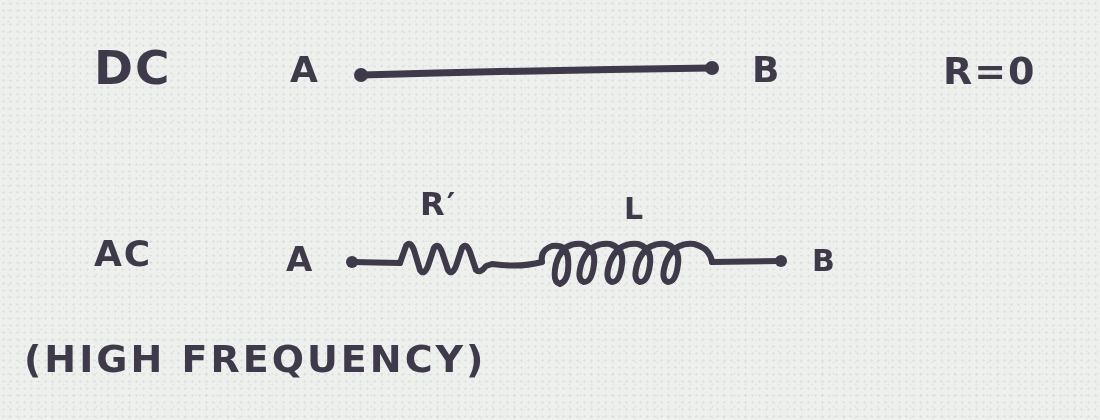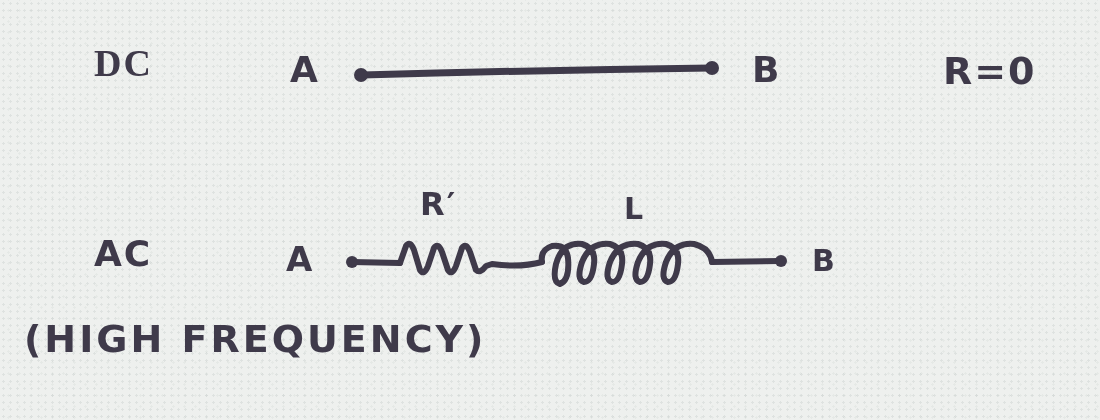--- a/index.html
+++ b/index.html
@@ -20,31 +20,31 @@
     font-weight: bold;
     letter-spacing: 2px;
     line-height: 1;
     white-space: nowrap;
   }
   svg.circuit { position: absolute; left: 0; top: 0; }
 </style>
 </head>
 <body>
 
-<div class="lbl" style="left:94px; top:44px; font-size:38px;font-family:Liberation Serif, serif;">DC</div>
+<div class="lbl" style="left:94px; top:44px; font-size:47px;">DC</div>
 <div class="lbl" style="left:290px; top:52px; font-size:36px;">A</div>
 <div class="lbl" style="left:752px; top:52px; font-size:36px;">B</div>
 <div class="lbl" style="left:943px; top:52px; font-size:38px;text-align:right;">R=0</div>
 
 <div class="lbl" style="left:94px; top:236px; font-size:36px;">AC</div>
 <div class="lbl" style="left:286px; top:242px; font-size:34px;">A</div>
 <div class="lbl" style="left:812px; top:246px; font-size:30px;">B</div>
 <div class="lbl" style="left:420px; top:188px; font-size:32px;">R′</div>
 <div class="lbl" style="left:624px; top:194px; font-size:30px;">L</div>
-<div class="lbl" style="left:24px; top:320px; font-size:38px; letter-spacing:3px;">(HIGH FREQUENCY)</div>
+<div class="lbl" style="left:24px; top:340px; font-size:38px; letter-spacing:3px;">(HIGH FREQUENCY)</div>
 
 <svg class="circuit" width="1100" height="420" viewBox="0 0 1100 420">
   <g stroke="#3f3a4a" fill="none" stroke-linecap="round" stroke-linejoin="round">
 
     <g>
       <path d="M362 75 Q540 70 712 68" stroke-width="7"></path>
       <circle cx="361" cy="75" r="7" fill="#3f3a4a" stroke="none"></circle>
       <circle cx="712" cy="68" r="7" fill="#3f3a4a" stroke="none"></circle>
     </g>
 

